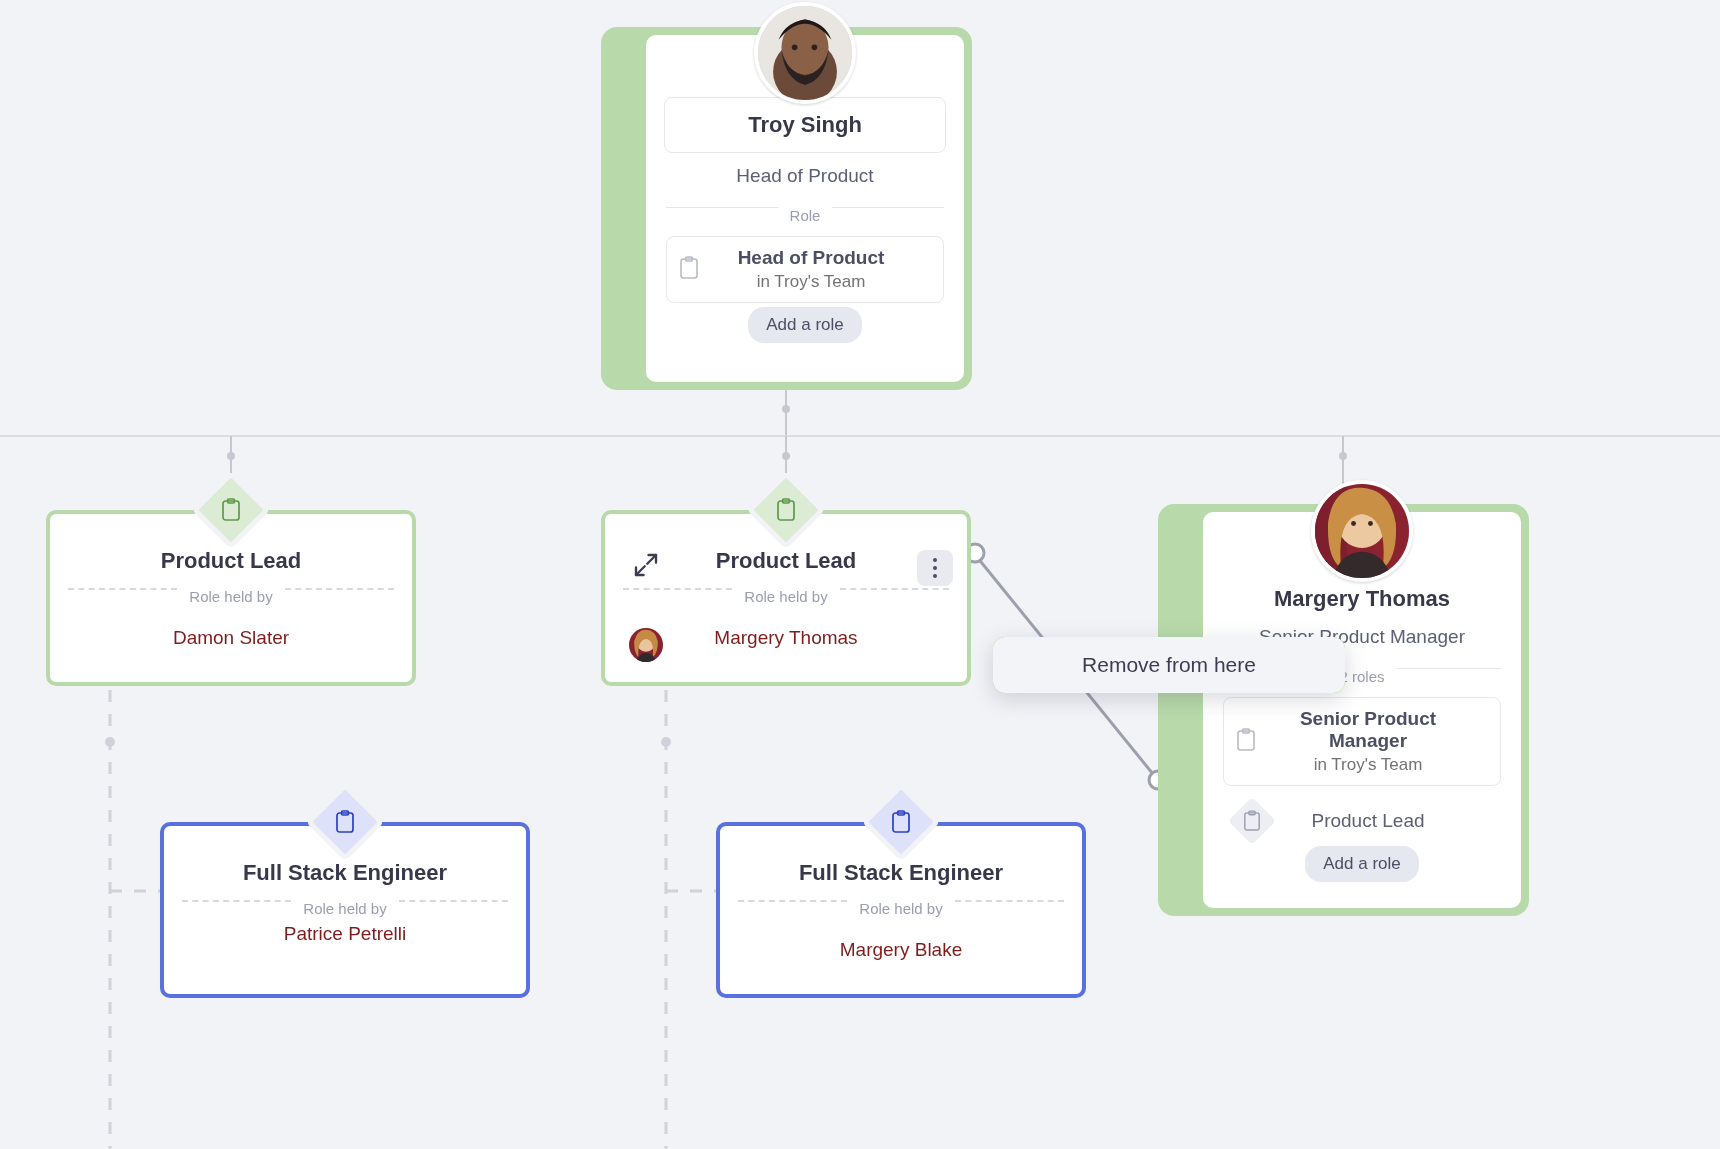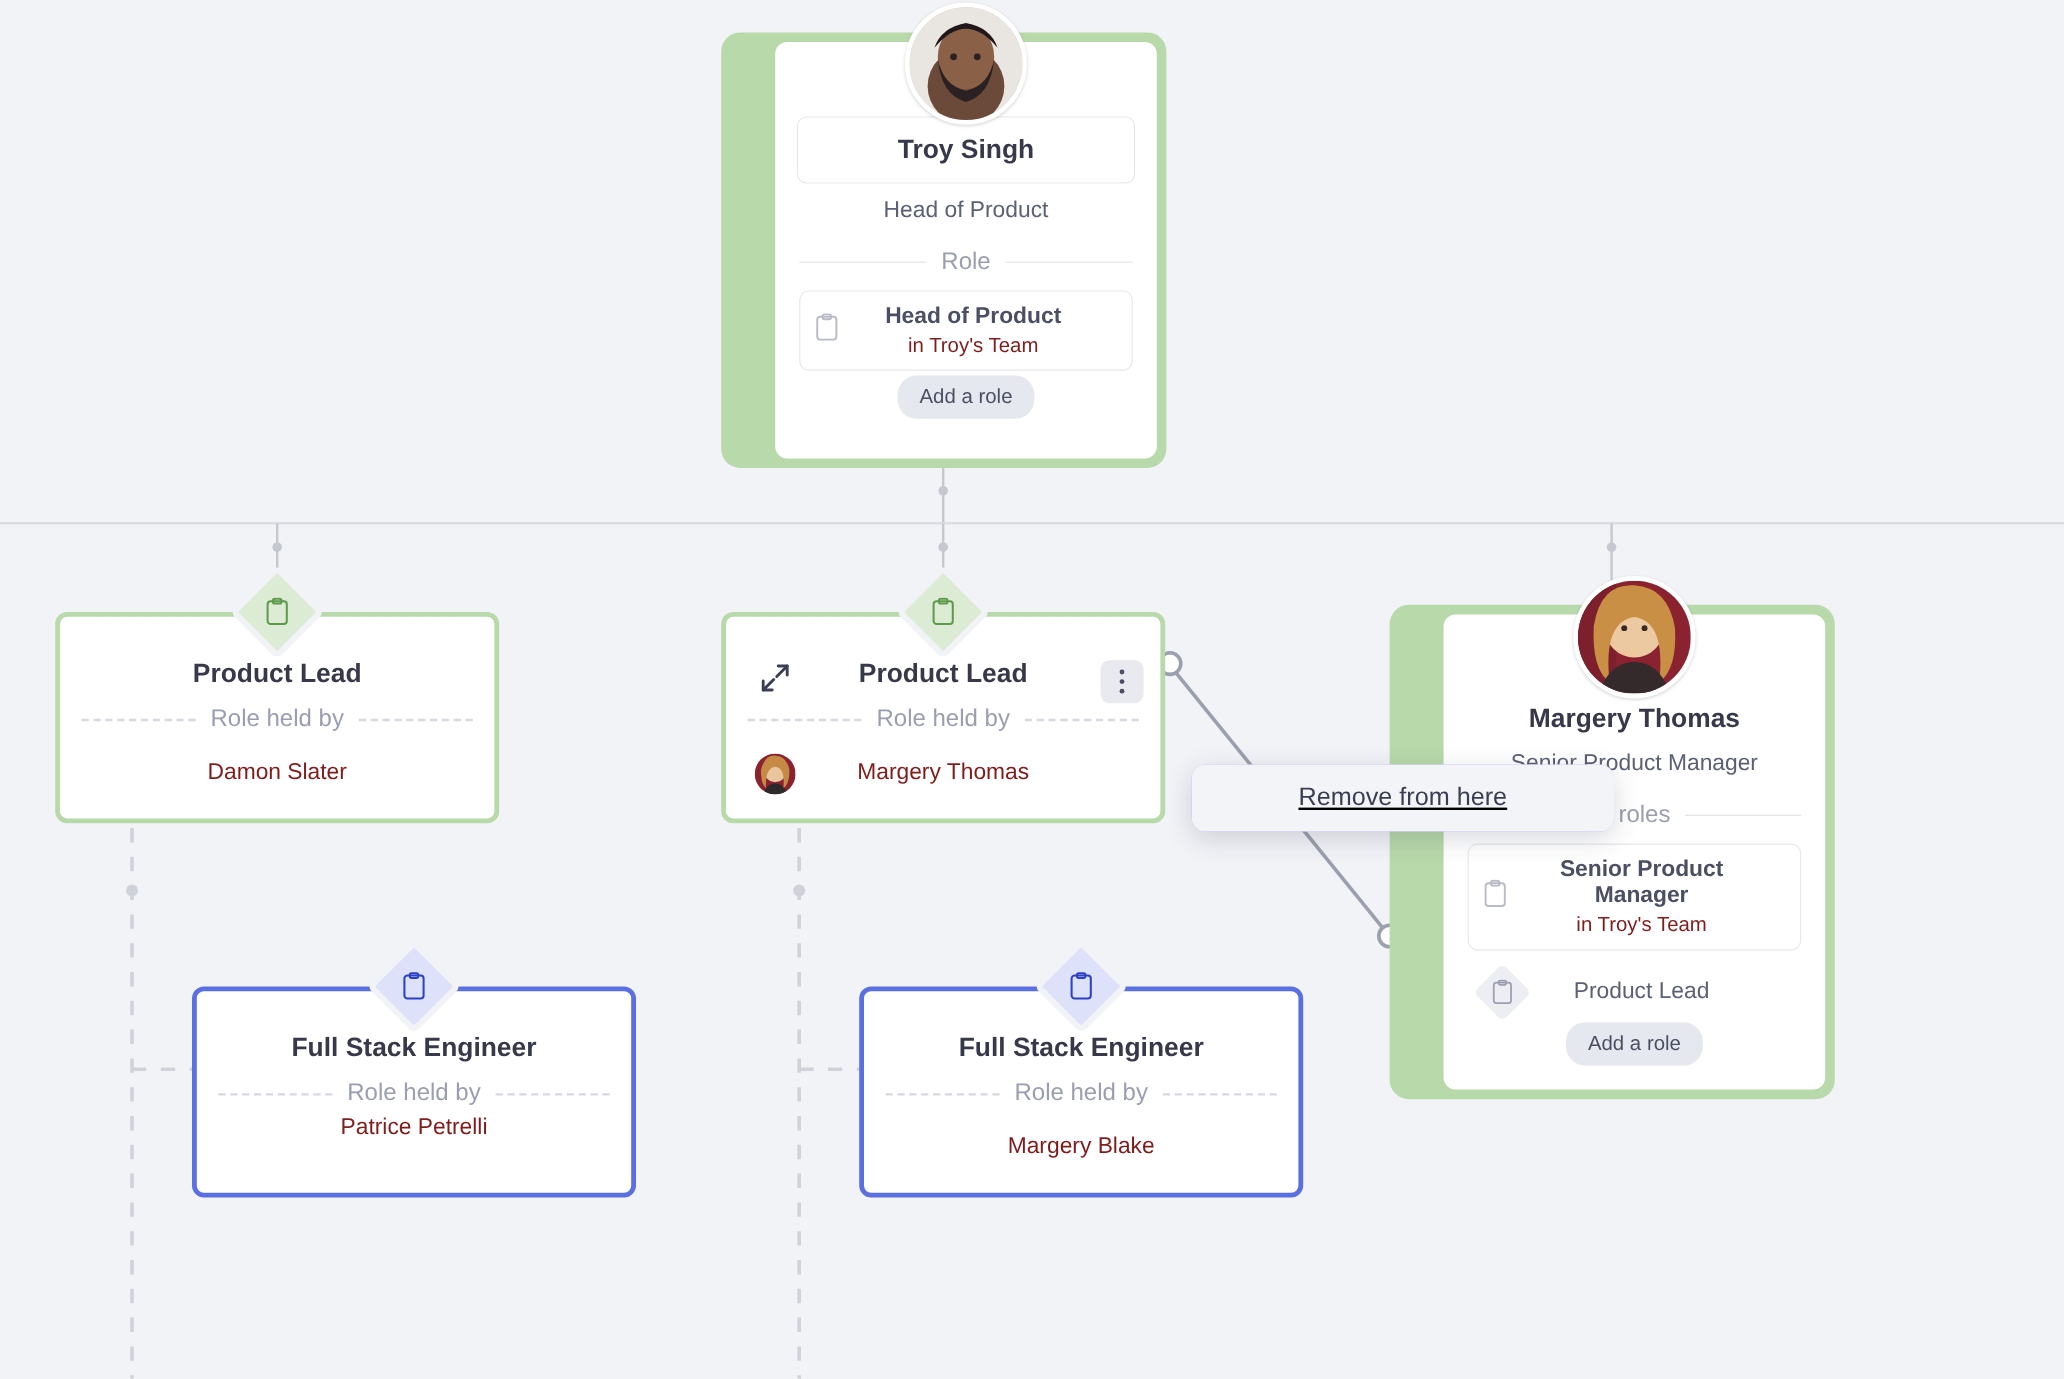--- a/index.html
+++ b/index.html
@@ -82,24 +82,23 @@
   }
   .holder-name {
     text-align: center;
     font-size: 19px;
     color: #7f1d1d;
   }
 
   
   .divider {
     display: flex;
-    align-items: center;
     gap: 12px;
     margin: 16px 20px 0;
-    font-size: 20px;
+    font-size: 15px;
     color: #9a9eb0;
   }
   .divider::before, .divider::after {
     content: "";
     flex: 1;
     height: 1px;
     background: #e4e5ea;
   }
   .divider.dashed { margin: 14px 18px 0; }
   .divider.dashed::before, .divider.dashed::after {
@@ -113,21 +112,21 @@
     display: flex;
     align-items: center;
     border: 1px solid #e7e8ec;
     border-radius: 8px;
     margin: 12px 20px 0;
     padding: 10px 12px;
   }
   .role-row .clip { flex: 0 0 34px; }
   .role-row .txt { flex: 1; text-align: center; padding-right: 22px; }
   .role-row .rt1 { font-size: 19px; font-weight: bold; color: #4b4f63; }
-  .role-row .rt2 { font-size: 17px; color: #7f1d1d; margin-top: 3px; }
+  .role-row .rt2 { font-size: 17px; color: #737373; margin-top: 3px; }
 
   
   .role-row-plain {
     display: flex;
     align-items: center;
     margin: 14px 20px 0;
     padding: 4px 12px;
   }
   .role-row-plain .diamond-sm { flex: 0 0 34px; }
   .role-row-plain .txt { flex: 1; text-align: center; padding-right: 22px;
@@ -187,26 +186,25 @@
     cursor: pointer;
     display: flex; flex-direction: column;
     align-items: center; justify-content: center;
     gap: 4px;
   }
   .kebab i { width: 4px; height: 4px; border-radius: 50%; background: #4b4f63; display: block; }
 
   
   .menu {
     position: absolute;
-    background: #c4b5fd;
+    background: #84cc16;
     border-radius: 12px;
     box-shadow: 0 6px 22px rgba(40,45,70,.18);
     overflow: hidden;
     z-index: 40;
-    text-decoration: underline;
   }
   .menu-item {
     padding: 16px 26px;
     font-size: 21px;
     color: #3b3e52;
     white-space: nowrap;
     cursor: pointer;
     text-align: center;
   }
   .menu-item.active { background: #f3f4f8; }

